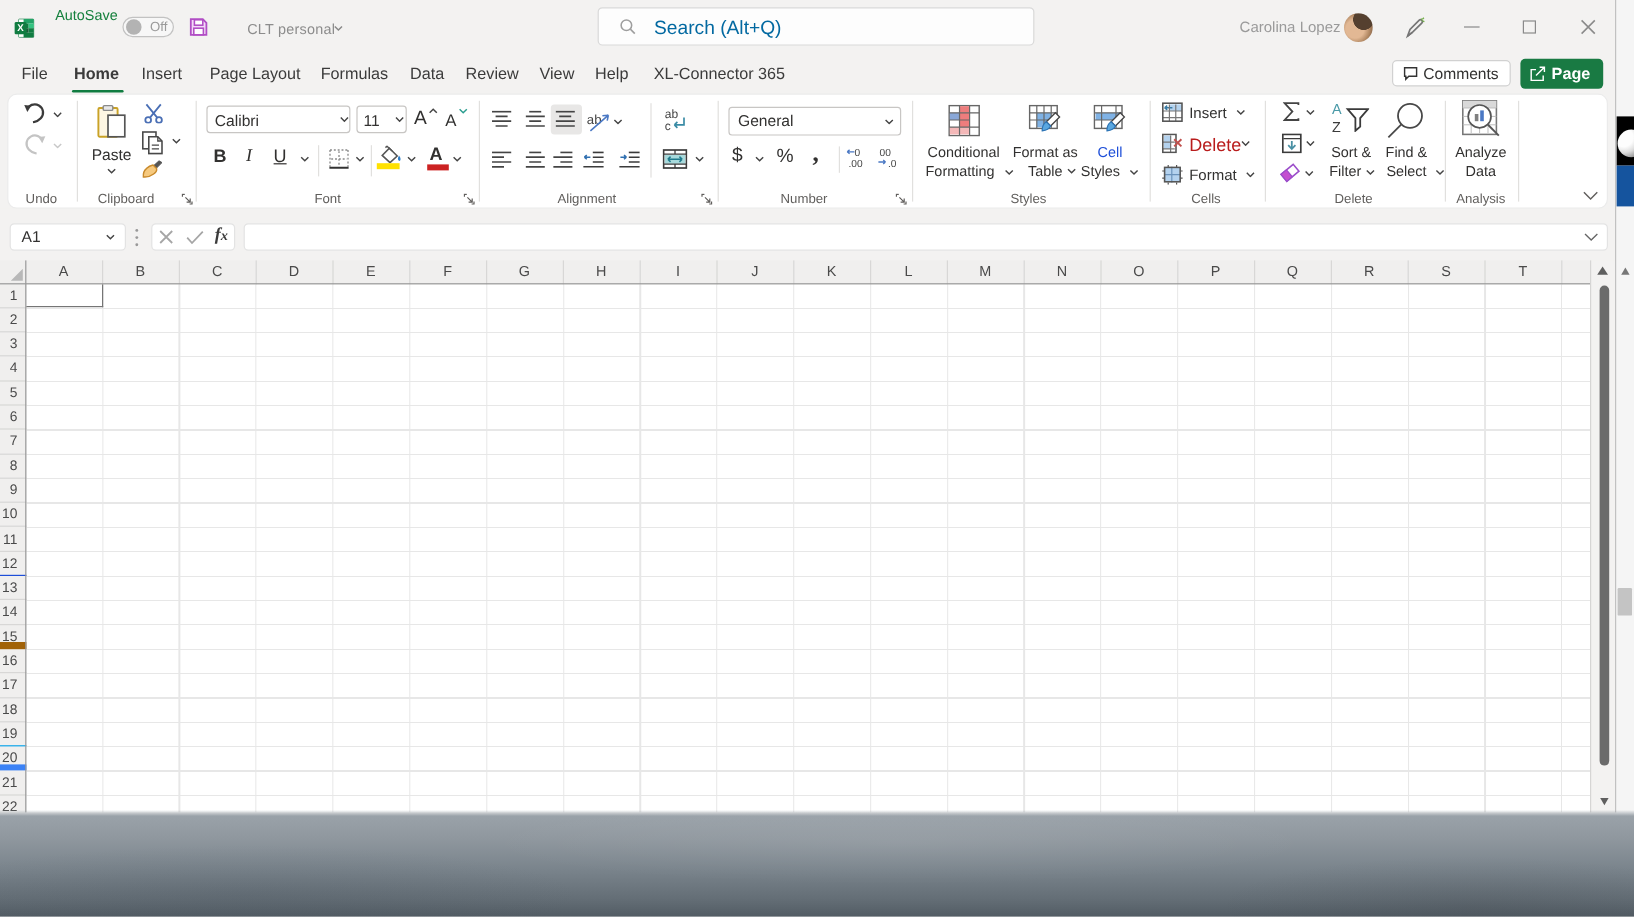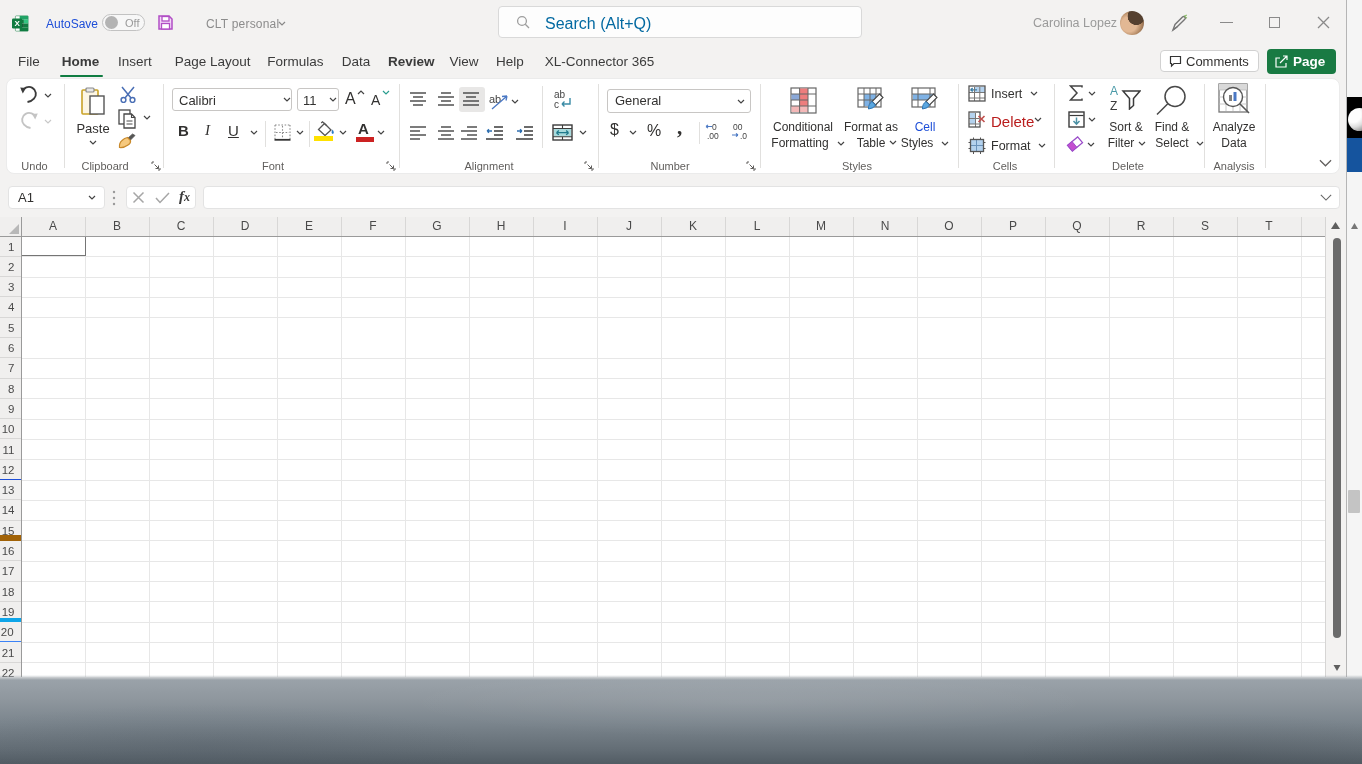--- a/index.html
+++ b/index.html
@@ -17,21 +17,21 @@
 <rect x="4" y="1" width="15" height="18" rx="1" fill="#fff" stroke="#107c41" stroke-width="0.6"></rect>
 <rect x="9" y="1" width="10" height="4.5" fill="#21a366"></rect>
 <rect x="9" y="5.5" width="5" height="4.5" fill="#107c41"></rect>
 <rect x="14" y="5.5" width="5" height="4.5" fill="#33c481"></rect>
 <rect x="9" y="10" width="5" height="4.5" fill="#185c37"></rect>
 <rect x="14" y="10" width="5" height="4.5" fill="#107c41"></rect>
 <rect x="9" y="14.5" width="10" height="4.5" fill="#107c41"></rect>
 <rect x="0" y="4" width="12" height="12" rx="1.5" fill="#107c41"></rect>
 <text x="6" y="13.2" font-size="9.5" font-weight="bold" fill="#fff" text-anchor="middle" font-family="Liberation Sans">X</text>
 </svg>
-<div class="abs" style="left:46px;top:17px;font-size:12px;color:#1d4ed8">AutoSave</div>
+<div class="abs" style="left:46px;top:6px;font-size:12px;color:#15803d">AutoSave</div>
 <div class="abs" style="left:102px;top:13.5px;width:43px;height:17px;border:1px solid #c2c2c2;border-radius:9px;background:#f7f7f7"></div>
 <div class="abs" style="left:105px;top:16px;width:13px;height:13px;border-radius:50%;background:#b3b3b3"></div>
 <div class="abs" style="left:125px;top:17px;font-size:11px;color:#9a9a9a">Off</div>
 <svg class="abs" style="left:157px;top:14px" width="17" height="17" viewBox="0 0 17 17">
 <path d="M2 2 h10 l3 3 v10 h-13 z" fill="#f3d9f8" stroke="#b14ec5" stroke-width="1.5"></path>
 <rect x="5" y="2.5" width="7" height="4.5" fill="#fff" stroke="#b14ec5" stroke-width="1.3"></rect>
 <rect x="4.5" y="9.5" width="8" height="5.5" fill="#fff" stroke="#b14ec5" stroke-width="1.3"></rect>
 </svg>
 <div class="abs" style="left:206px;top:16.5px;font-size:12px;color:#8c8c8c;letter-spacing:0.2px">CLT personal</div>
 <svg class="abs" style="left:278px;top:21px" width="8" height="5" viewBox="0 0 8 5">
@@ -54,21 +54,21 @@
 <div class="abs" style="left:1269px;top:16.5px;width:11px;height:11px;border:1.3px solid #8a8a8a"></div>
 <svg class="abs" style="left:1317px;top:16px" width="13" height="13" viewBox="0 0 13 13">
 <path d="M1 1 L12 12 M12 1 L1 12" stroke="#8a8a8a" stroke-width="1.3"></path>
 </svg>
 <div class="abs" style="left:18px;top:54px;font-size:13.5px;color:#3b3b3b;font-weight:400">File</div>
 <div class="abs" style="left:61.7px;top:54px;font-size:13.5px;color:#3b3b3b;font-weight:bold">Home</div>
 <div class="abs" style="left:118px;top:54px;font-size:13.5px;color:#3b3b3b;font-weight:400">Insert</div>
 <div class="abs" style="left:174.7px;top:54px;font-size:13.5px;color:#3b3b3b;font-weight:400">Page Layout</div>
 <div class="abs" style="left:267.2px;top:54px;font-size:13.5px;color:#3b3b3b;font-weight:400">Formulas</div>
 <div class="abs" style="left:341.7px;top:54px;font-size:13.5px;color:#3b3b3b;font-weight:400">Data</div>
-<div class="abs" style="left:388px;top:54px;font-size:13.5px;color:#3b3b3b;font-weight:700">Review</div>
+<div class="abs" style="left:388px;top:54px;font-size:13.5px;color:#3b3b3b;font-weight:400">Review</div>
 <div class="abs" style="left:449.6px;top:54px;font-size:13.5px;color:#3b3b3b;font-weight:400">View</div>
 <div class="abs" style="left:495.9px;top:54px;font-size:13.5px;color:#3b3b3b;font-weight:400">Help</div>
 <div class="abs" style="left:544.7px;top:54px;font-size:13.5px;color:#3b3b3b;font-weight:400">XL-Connector 365</div>
 <div class="abs" style="left:60px;top:74.5px;width:43px;height:2.6px;background:#107c41;border-radius:2px"></div>
 <div class="abs" style="left:1160px;top:50px;width:99px;height:22px;background:#fff;border:1px solid #d1d1d1;border-radius:4px"></div>
 <svg class="abs" style="left:1169px;top:55px" width="13" height="13" viewBox="0 0 13 13">
 <path d="M1.5 1.5 h10 v7 h-6.5 l-2.5 2.5 v-2.5 h-1 z" fill="none" stroke="#333" stroke-width="1.2"></path>
 </svg>
 <div class="abs" style="left:1186px;top:54px;font-size:13px;color:#323130">Comments</div>
 <div class="abs" style="left:1267px;top:49px;width:69px;height:25px;background:#197a43;border-radius:4px"></div>
@@ -469,22 +469,22 @@
 <div class="abs" style="left:0;top:398.9px;width:21.5px;height:20.3px;border-bottom:1px solid #d8d7d6;font-size:11.5px;color:#4a4a4a;text-align:right;padding-right:7px;line-height:20.3px">9</div>
 <div class="abs" style="left:0;top:419.20000000000005px;width:21.5px;height:20.3px;border-bottom:1px solid #d8d7d6;font-size:11.5px;color:#4a4a4a;text-align:right;padding-right:7px;line-height:20.3px">10</div>
 <div class="abs" style="left:0;top:439.5px;width:21.5px;height:20.3px;border-bottom:1px solid #d8d7d6;font-size:11.5px;color:#4a4a4a;text-align:right;padding-right:7px;line-height:20.3px">11</div>
 <div class="abs" style="left:0;top:459.8px;width:21.5px;height:20.3px;border-bottom:1px solid #1d4ed8;font-size:11.5px;color:#4a4a4a;text-align:right;padding-right:7px;line-height:20.3px">12</div>
 <div class="abs" style="left:0;top:480.1px;width:21.5px;height:20.3px;border-bottom:1px solid #d8d7d6;font-size:11.5px;color:#4a4a4a;text-align:right;padding-right:7px;line-height:20.3px">13</div>
 <div class="abs" style="left:0;top:500.40000000000003px;width:21.5px;height:20.3px;border-bottom:1px solid #d8d7d6;font-size:11.5px;color:#4a4a4a;text-align:right;padding-right:7px;line-height:20.3px">14</div>
 <div class="abs" style="left:0;top:520.7px;width:21.5px;height:20.3px;border-bottom:6px solid #a16207;font-size:11.5px;color:#4a4a4a;text-align:right;padding-right:7px;line-height:20.3px">15</div>
 <div class="abs" style="left:0;top:541.0px;width:21.5px;height:20.3px;border-bottom:1px solid #d8d7d6;font-size:11.5px;color:#4a4a4a;text-align:right;padding-right:7px;line-height:20.3px">16</div>
 <div class="abs" style="left:0;top:561.3px;width:21.5px;height:20.3px;border-bottom:1px solid #d8d7d6;font-size:11.5px;color:#4a4a4a;text-align:right;padding-right:7px;line-height:20.3px">17</div>
 <div class="abs" style="left:0;top:581.6px;width:21.5px;height:20.3px;border-bottom:1px solid #d8d7d6;font-size:11.5px;color:#4a4a4a;text-align:right;padding-right:7px;line-height:20.3px">18</div>
-<div class="abs" style="left:0;top:601.9000000000001px;width:21.5px;height:20.3px;border-bottom:4px solid #0ea5e9;font-size:11.5px;color:#4a4a4a;text-align:right;padding-right:7px;line-height:20.3px">19</div>
-<div class="abs" style="left:0;top:622.2px;width:21.5px;height:20.3px;border-bottom:1px solid #3b82f6;font-size:11.5px;color:#4a4a4a;text-align:center;padding-right:7px;line-height:20.3px">20</div>
+<div class="abs" style="left:0;top:601.9000000000001px;width:21.5px;height:20.3px;border-bottom:1px solid #0ea5e9;font-size:11.5px;color:#4a4a4a;text-align:right;padding-right:7px;line-height:20.3px">19</div>
+<div class="abs" style="left:0;top:622.2px;width:21.5px;height:20.3px;border-bottom:5px solid #3b82f6;font-size:11.5px;color:#4a4a4a;text-align:right;padding-right:7px;line-height:20.3px">20</div>
 <div class="abs" style="left:0;top:642.5px;width:21.5px;height:20.3px;border-bottom:1px solid #d8d7d6;font-size:11.5px;color:#4a4a4a;text-align:right;padding-right:7px;line-height:20.3px">21</div>
 <div class="abs" style="left:0;top:662.8px;width:21.5px;height:20.3px;border-bottom:1px solid #d8d7d6;font-size:11.5px;color:#4a4a4a;text-align:right;padding-right:7px;line-height:20.3px">22</div>
 <div class="abs" style="left:20.5px;top:217.0px;width:1px;height:460.0px;background:#9a9a9a"></div>
 <div class="abs" style="left:21.5px;top:236.5px;width:64.0px;height:19.3px;border:1.2px solid #757575;border-top:none;border-left:none"></div>
 <div class="abs" style="left:1325.0px;top:217.0px;width:21.5px;height:460.0px;background:#f3f2f1;border-left:1px solid #d6d5d4"></div>
 <svg class="abs" style="left:1330px;top:221px" width="11" height="9" viewBox="0 0 11 9">
     <path d="M5.5 1 L10 8 H1 Z" fill="#5f5f5f"></path>
   </svg>
 <div class="abs" style="left:1332.5px;top:238px;width:8.2px;height:400px;background:#6b6b6b;border-radius:4px"></div>
 <svg class="abs" style="left:1333px;top:664px" width="8" height="8" viewBox="0 0 8 8">

